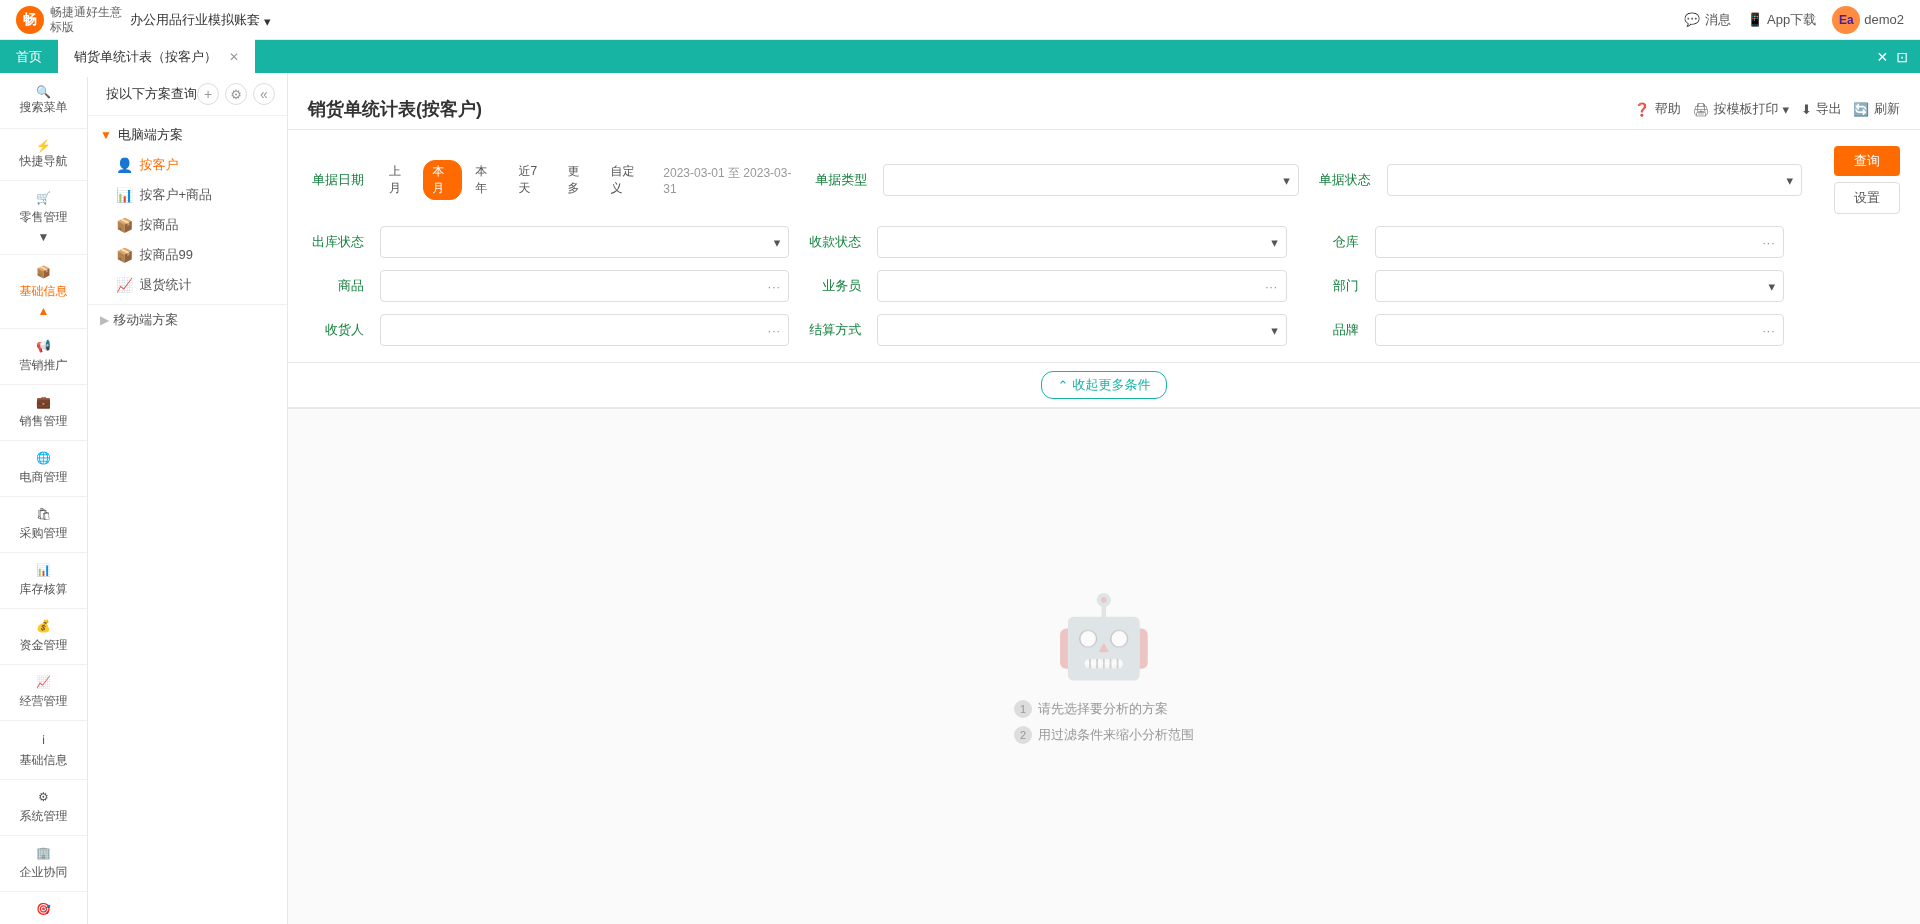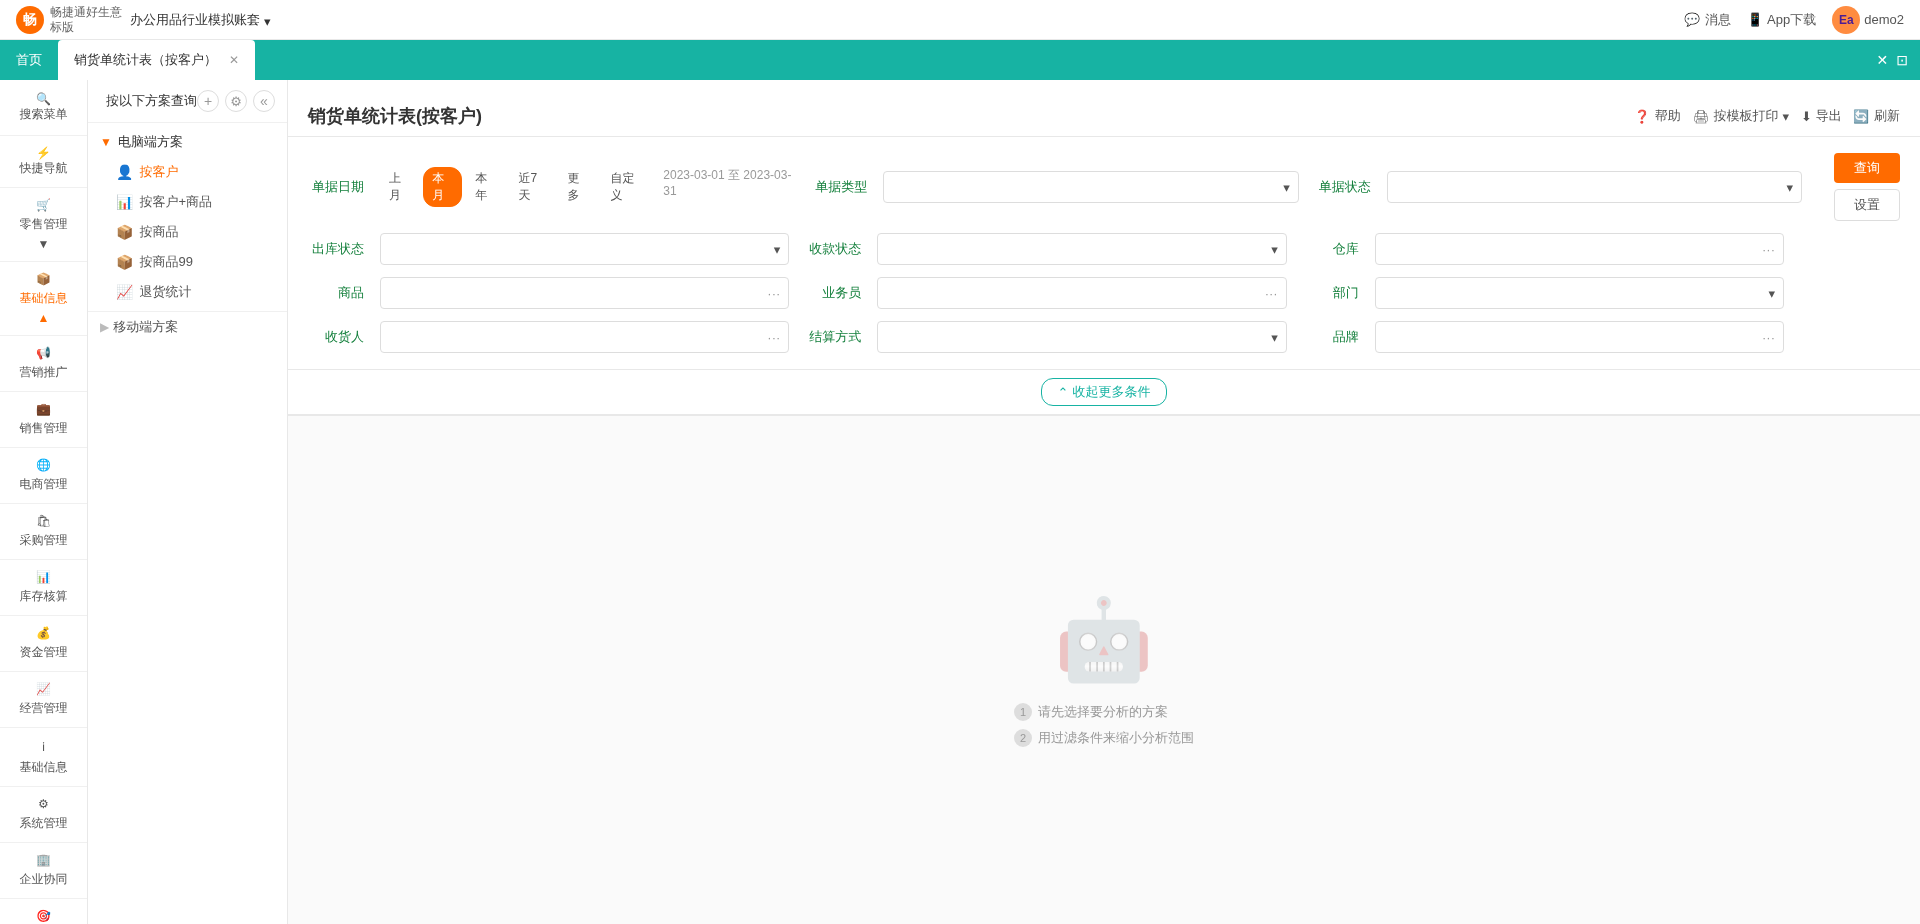--- a/index.html
+++ b/index.html
@@ -10,21 +10,21 @@
     .top-header-left { display: flex; align-items: center; gap: 8px; }
     .logo-area { display: flex; align-items: center; gap: 6px; }
     .logo-icon { width: 28px; height: 28px; background: #ff6b00; border-radius: 50%; display: flex; align-items: center; justify-content: center; color: white; font-size: 14px; font-weight: bold; }
     .logo-text { font-size: 12px; color: #666; line-height: 1.2; }
     .scheme-selector { display: flex; align-items: flex-end; gap: 4px; font-size: 13px; color: #333; cursor: pointer; }
     .top-header-right { display: flex; align-items: center; gap: 16px; }
     .header-action { display: flex; align-items: center; gap: 4px; font-size: 13px; color: #555; cursor: pointer; }
     .user-avatar { width: 28px; height: 28px; border-radius: 50%; background: #ff8c40; display: flex; align-items: center; justify-content: center; color: #4c1d95; font-size: 12px; font-weight: bold; }
 
     
-    .tab-bar { height: 40px; background: #17b3a3; display: flex; align-items: center; padding: 0 0; flex-shrink: 0; }
+    .tab-bar { height: 33px; background: #17b3a3; display: flex; align-items: center; padding: 0 0; flex-shrink: 0; }
     .tab-item { height: 40px; display: flex; align-items: center; padding: 0 16px; font-size: 13px; cursor: pointer; position: relative; gap: 8px; }
     .tab-item.home { color: #fff; background: transparent; }
     .tab-item.active { background: #fff; color: #333; border-radius: 4px 4px 0 0; }
     .tab-item .tab-close { color: #999; font-size: 12px; cursor: pointer; margin-left: 4px; }
     .tab-item.home .tab-label { color: #fff; }
     .tab-maximize { margin-left: auto; display: flex; align-items: center; gap: 8px; padding-right: 12px; }
     .tab-maximize span { color: #999; font-size: 14px; cursor: pointer; }
 
     
     .main-layout { display: flex; flex: 1; overflow: hidden; }
@@ -267,21 +267,21 @@
           <span>刷新</span>
         </div>
       </div>
     </div>
 
     <div class="filter-wrapper" style="position:relative; background:#fff; border-bottom:1px solid #e8e8e8;">
       <div class="filter-area">
 
         <div class="filter-row">
           <span class="filter-label">单据日期</span>
-          <div style="display:flex; gap:4px; flex:1;">
+          <div style="display:flex; align-items:center; gap:4px; flex:1;">
             <div class="date-shortcuts">
               <div class="date-btn">上月</div>
               <div class="date-btn active">本月</div>
               <div class="date-btn">本年</div>
               <div class="date-btn">近7天</div>
               <div class="date-btn">更多</div>
               <div class="date-btn">自定义</div>
             </div>
             <span class="date-range">2023-03-01 至 2023-03-31</span>
           </div>

